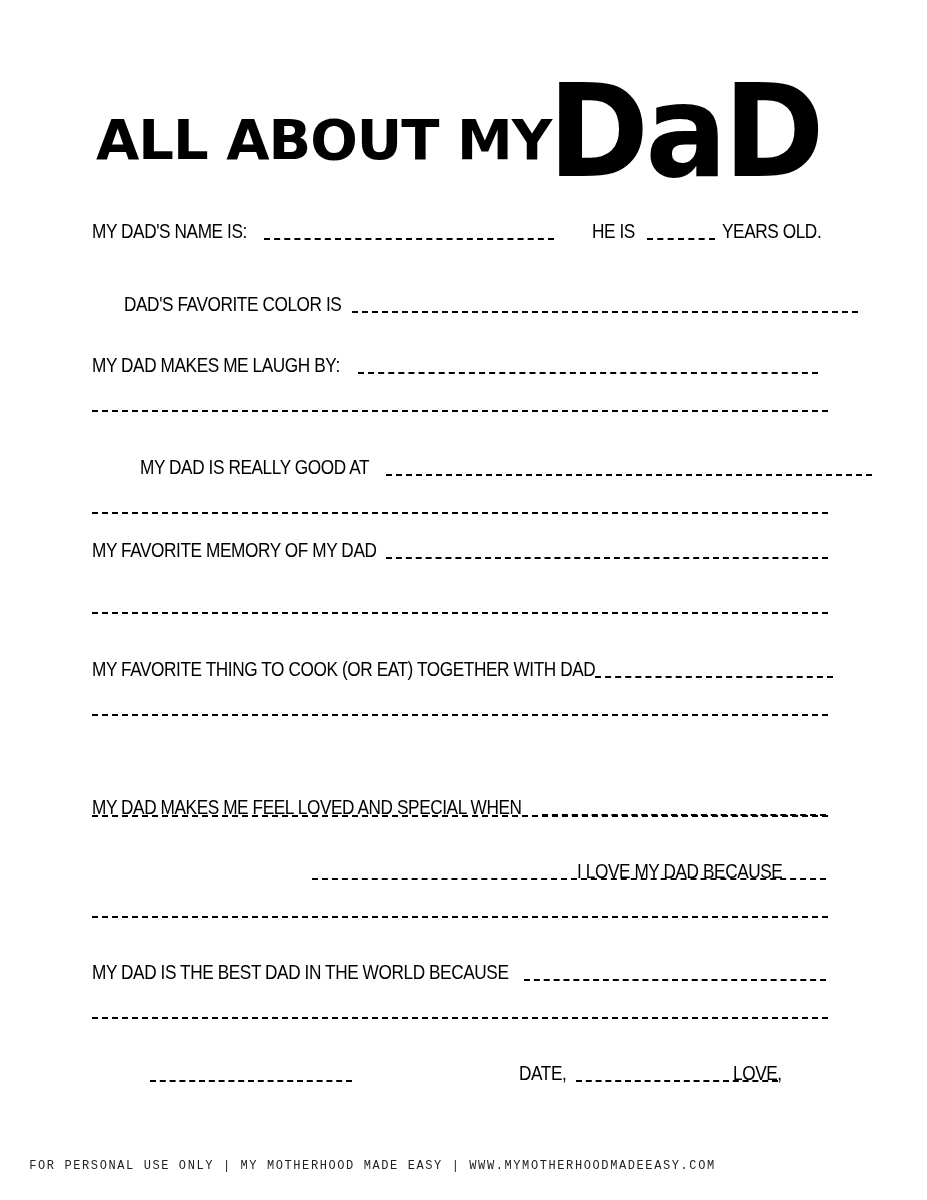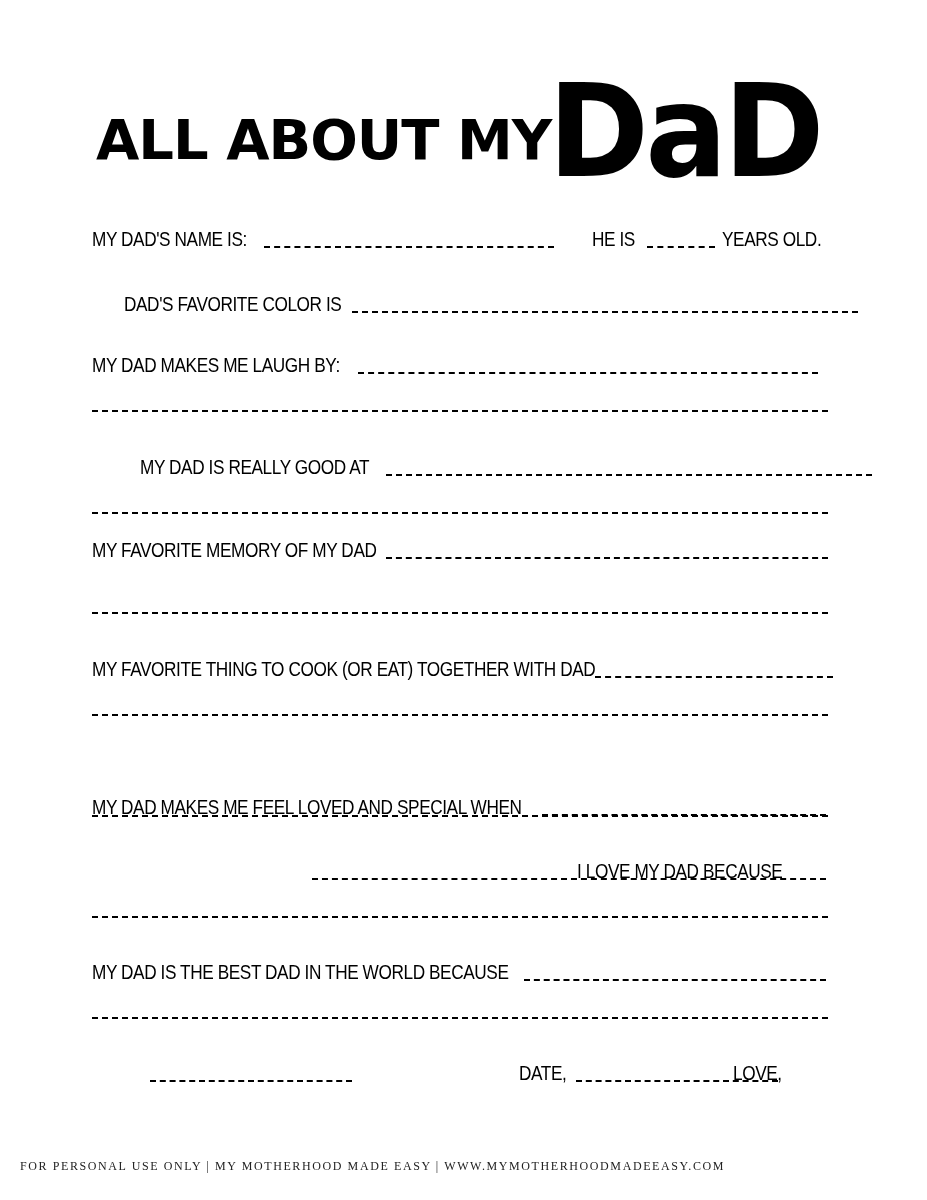--- a/index.html
+++ b/index.html
@@ -28,32 +28,32 @@
   .label { display: inline-block; transform: scaleX(0.82); transform-origin: left center; vertical-align: bottom; }
   .blank {
     position: absolute; height: 0; border-bottom: 2px dashed #000; top: 22px;
   }
   .full-blank {
     position: absolute; left: 92px; width: 736px; height: 0; border-bottom: 2px dashed #000;
   }
 
   .footer {
     position: absolute; left: 0; width: 745px; top: 1159px; text-align: center;
-    font-family: Liberation Serif, serif; font-size: 12px; letter-spacing: 1.6px; color: #222;
+    font-family: Liberation Mono, monospace; font-size: 12px; letter-spacing: 1.6px; color: #222;
   }
 </style>
 </head>
 <body>
 
 <div class="title-row">
   <span class="title-small">ALL ABOUT MY</span>
   <span class="title-big">DaD</span>
 </div>
 
-<div class="line" style="top:224px; width:750px;">
+<div class="line" style="top:216px; width:750px;">
   <span class="label">MY DAD'S NAME IS:</span>
   <span class="blank" style="left:172px; width:290px;"></span>
   <span class="label" style="position:absolute; left:500px;">HE IS</span>
   <span class="blank" style="left:555px; width:68px;"></span>
   <span class="label" style="position:absolute; left:630px;">YEARS OLD.</span>
 </div>
 
 <div class="line" style="top:289px; width:736px;margin-left:32px;">
   <span class="label">DAD'S FAVORITE COLOR IS</span>
   <span class="blank" style="left:228px; width:506px;"></span>

